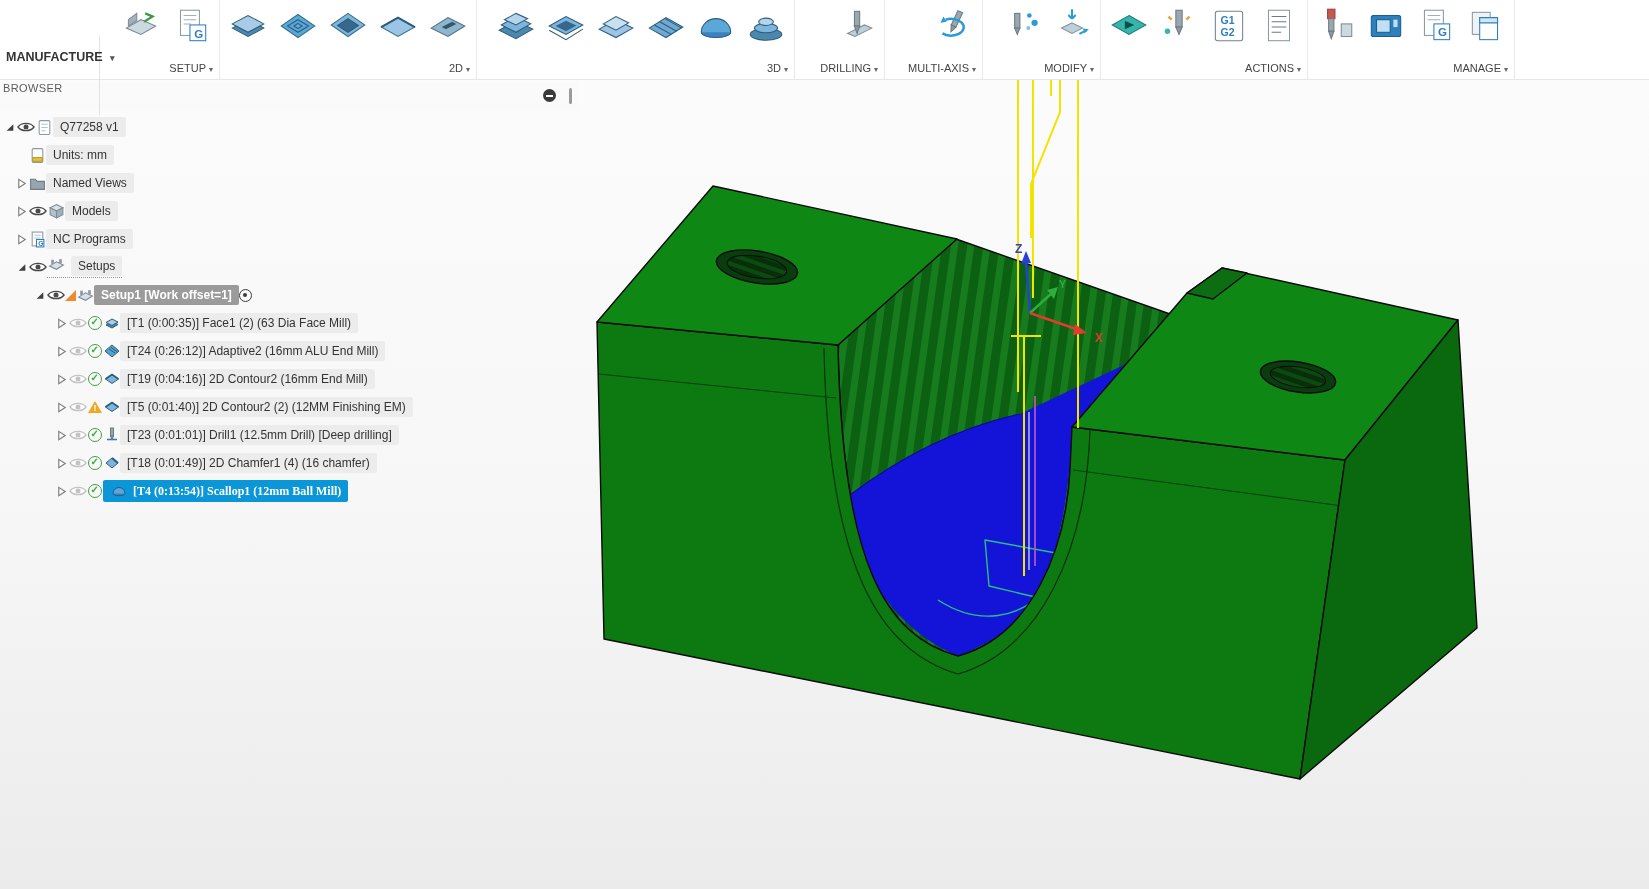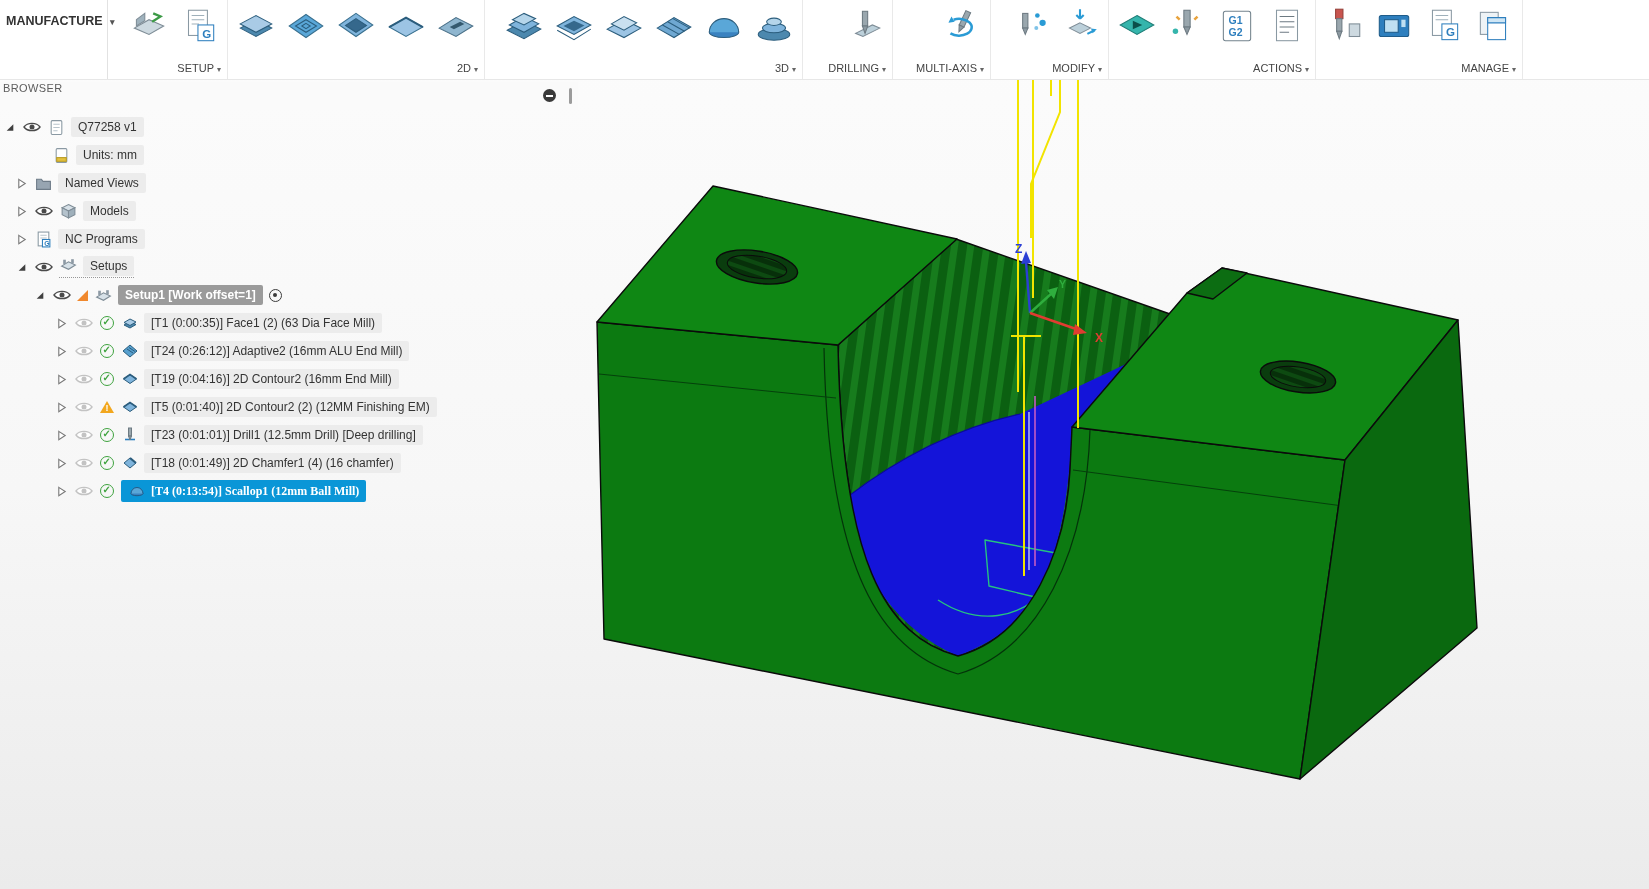--- a/index.html
+++ b/index.html
@@ -8,23 +8,23 @@
     background: linear-gradient(180deg,#fcfcfc 0%,#f7f7f7 55%,#ebebeb 100%); }
   .app { position:relative; width:1649px; height:889px; }
 
   
   .scene { position:absolute; left:0; top:0; z-index:0; }
   .scene text { font-family:"Liberation Sans",sans-serif; font-weight:bold; }
 
   
   .toolbar { position:absolute; left:0; top:0; width:1649px; height:80px;
     background:#ffffff; border-bottom:1px solid #e7e7e7; display:flex; z-index:3; }
-  .ws-tab { width:108px; height:100%; padding:14px 8px 0 6px; font-size:12.5px;
+  .ws-tab { width:100px; height:100%; padding:14px 8px 0 6px; font-size:12.5px;
     font-weight:bold; color:#333; border-right:1px solid #e2e2e2; cursor:pointer;
-    white-space:nowrap; }
+    white-space:nowrap;margin-top:36px; }
   .ws-tab::after { content:"▾"; font-size:9px; color:#555; margin-left:4px; }
   .tb-group { display:flex; flex-direction:column; align-items:flex-end;
     justify-content:space-between; padding:3px 6px 5px; border-right:1px solid #e9e9e9;
     height:100%; }
   .tb-icons { display:flex; align-items:center; gap:6px; }
   .tb-icon { width:44px; height:46px; display:flex; align-items:center;
     justify-content:center; border-radius:3px; cursor:pointer; }
   .tb-icon svg { width:42px; height:42px; }
   .tb-label { font-size:11px; color:#444; cursor:pointer; white-space:nowrap; }
   .tb-label::after { content:"▾"; font-size:8px; color:#666; margin-left:3px; }
@@ -38,22 +38,22 @@
     padding-left:3px; background:rgba(250,250,250,.92); }
   .browser-title { font-size:11px; color:#5c5c5c; letter-spacing:.4px; }
   .panel-min { position:absolute; right:22px; top:7px; width:13px; height:13px;
     border-radius:50%; background:#3a3a3a; cursor:pointer; }
   .panel-min::after { content:""; position:absolute; left:3px; top:5.5px; width:7px;
     height:2px; background:#fff; }
   .panel-handle { position:absolute; right:6px; top:6px; width:3px; height:16px;
     background:#9b9b9b; border-radius:2px; cursor:ew-resize; }
 
   .tree { padding-top:3px; }
-  .row { display:flex; align-items:center; height:28px; gap:6px; white-space:nowrap; }
-  .lvl0 { padding-left:4px; } .lvl1 { padding-left:16px; } .lvlu { padding-left:52px; }
+  .row { display:flex; align-items:center; height:28px; gap:0; white-space:nowrap; }
+  .lvl0 { padding-left:4px; } .lvl1 { padding-left:16px; } .lvlu { padding-left:28px; }
   .lvl2 { padding-left:34px; } .lvl3 { padding-left:56px; }
 
   .exp { width:12px; display:flex; justify-content:center; cursor:pointer; }
   .exp svg { width:10px; height:11px; }
   .exp.c path { fill:#ffffff; stroke:#787878; stroke-width:1.2; }
   .exp.e path { fill:#3f3f3f; }
 
   .eye { width:19px; display:flex; justify-content:center; cursor:pointer; }
   .eye svg { width:18px; height:12px; }
   .eye path { fill:#fff; stroke:#4a4a4a; stroke-width:1.4; }

